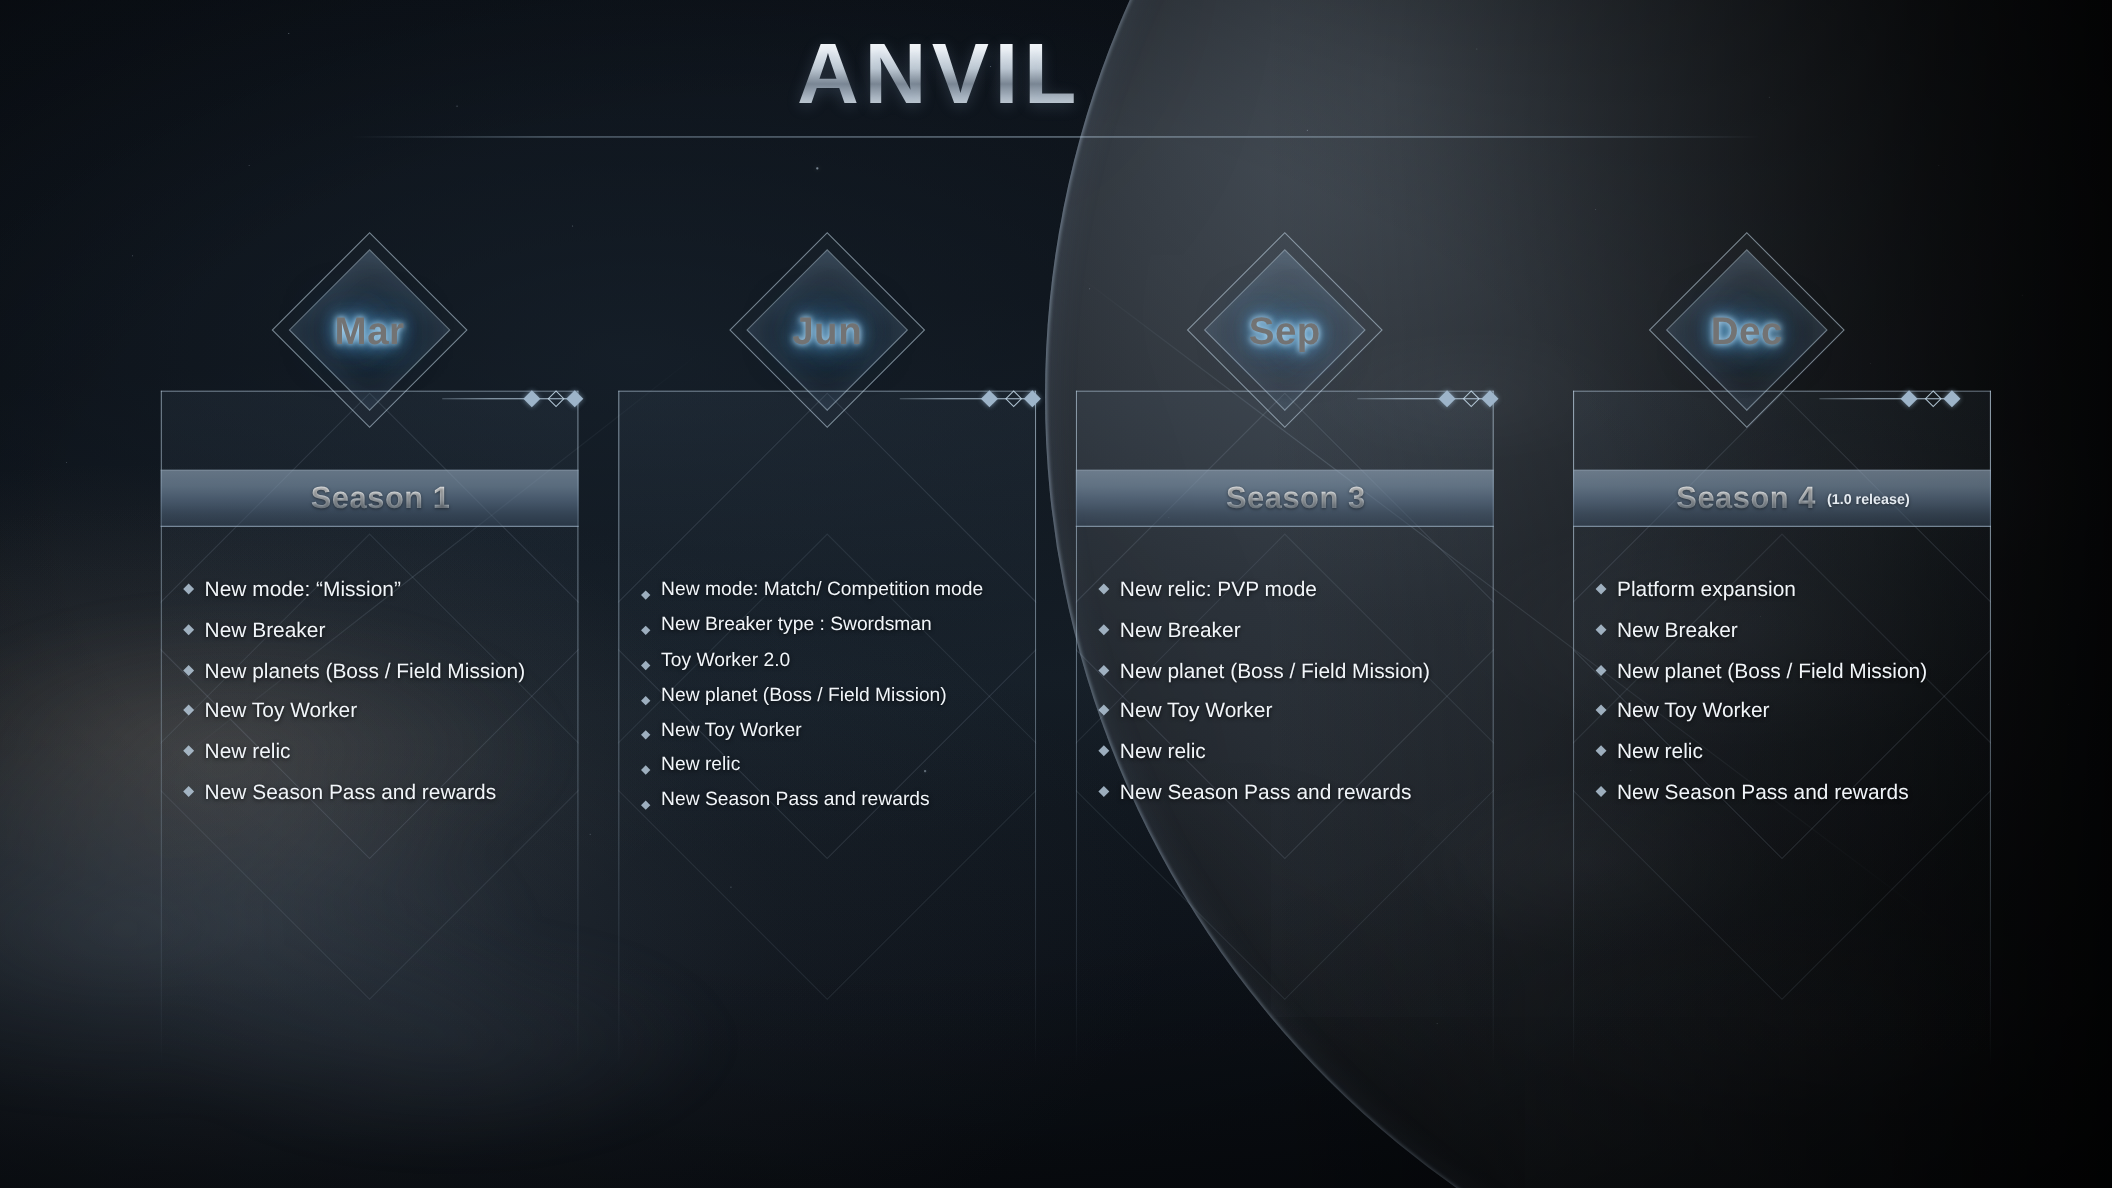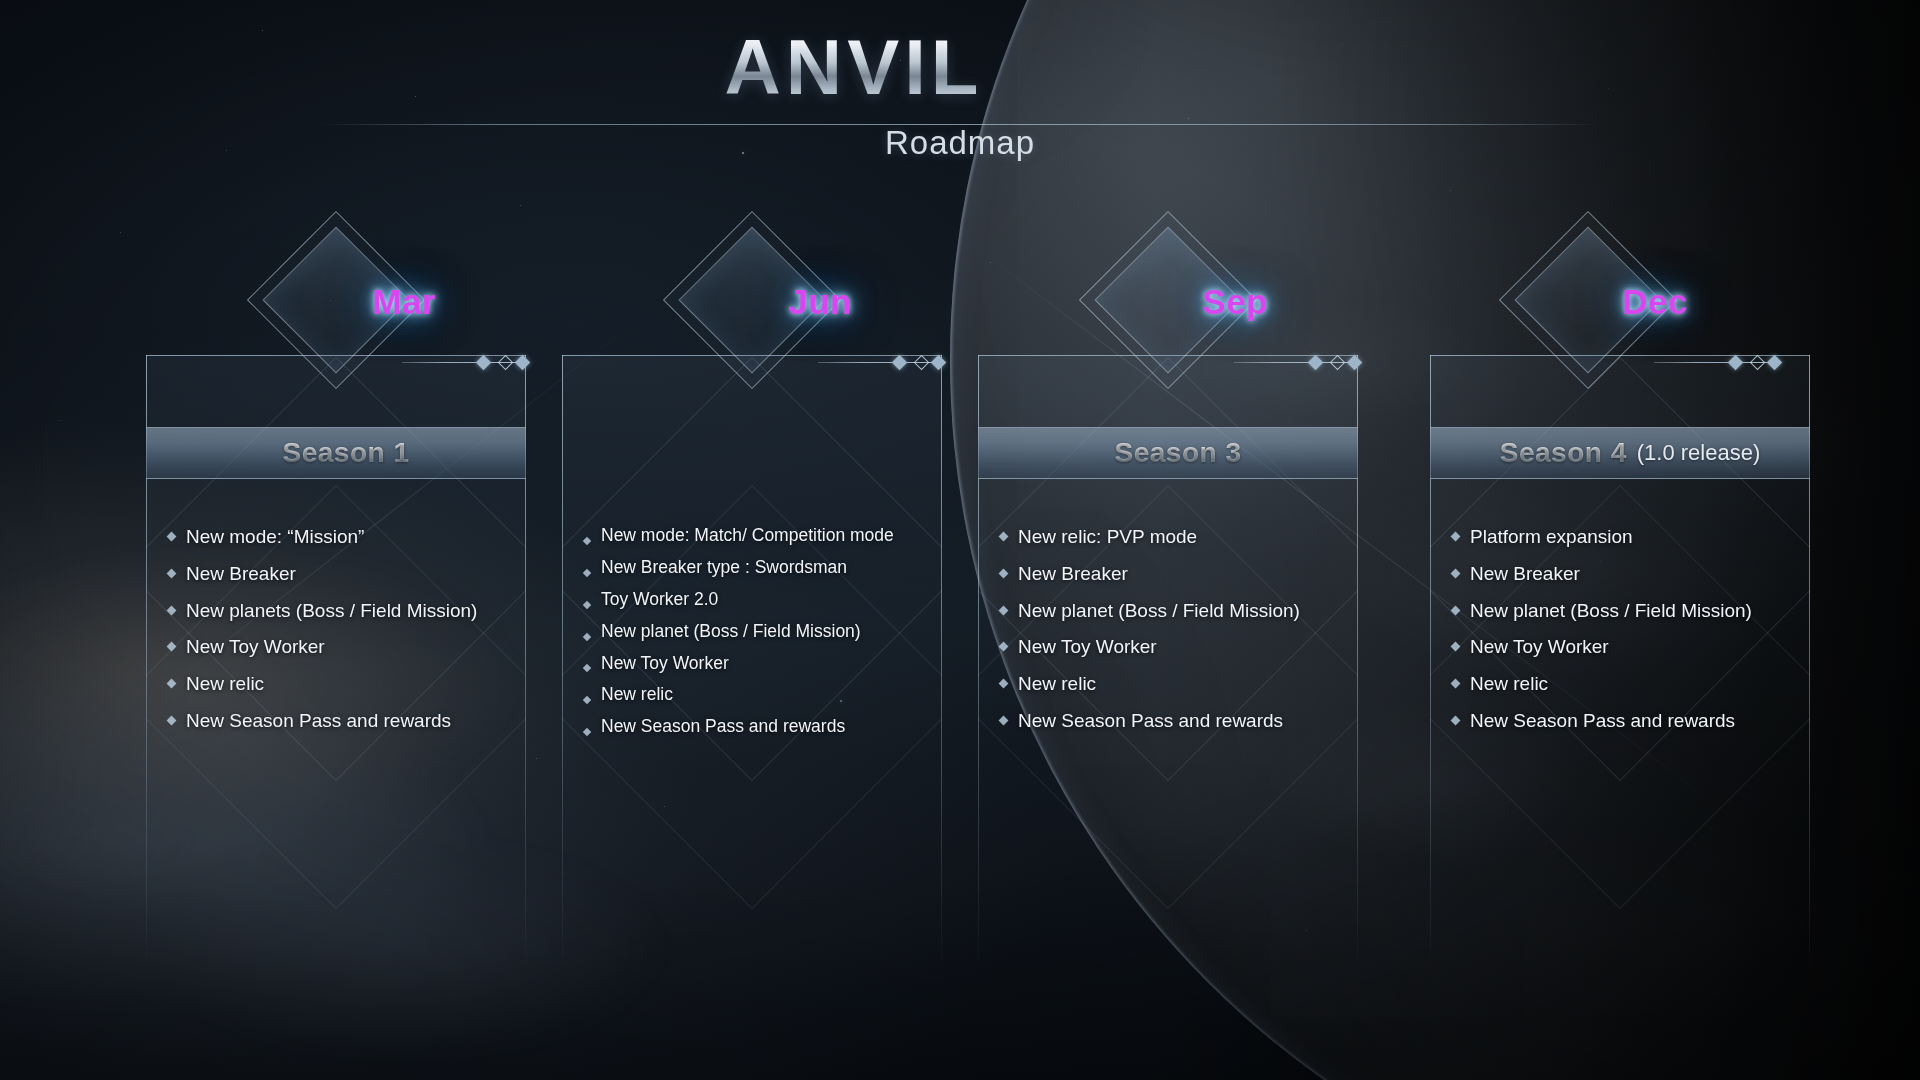--- a/index.html
+++ b/index.html
@@ -158,21 +158,21 @@
     text-align:center;
     padding-left:20px;
   }
   .season-name {
     font-size:28px; font-weight:700; letter-spacing:.5px;
     background:linear-gradient(180deg,#ffffff 0%,#f5f8fa 30%,#d4dce3 55%,#9aa6b1 76%,#e2e8ee 100%);
     -webkit-background-clip:text; background-clip:text; color:transparent;
     text-shadow:0 1px 3px rgba(0,0,0,.45);
   }
   .season-note {
-    font-size:22px; font-weight:400; color:#e4eaf0; margin-left:10px;
+    font-size:13px; font-weight:700; color:#e4eaf0; margin-left:10px;
     text-shadow:0 1px 3px rgba(0,0,0,.5);
   }
 
   
   .items { position:absolute; left:22px; top:170px; right:10px; }
   .item { display:flex; align-items:baseline; margin-bottom:13px; }
   .bullet {
     width:7px; height:7px; flex:0 0 7px;
     background:rgba(190,210,228,.80);
     transform:rotate(45deg);
@@ -200,23 +200,23 @@
   }
   .dia-inner {
     width:104px; height:104px;
     border:1px solid rgba(206,226,240,.42);
     background:linear-gradient(135deg, rgba(142,172,200,.22) 0%, rgba(96,124,152,.13) 48%, rgba(52,72,94,.06) 100%);
     box-shadow:0 0 26px rgba(130,170,210,.14) inset;
   }
   .month-label {
     position:absolute; left:0; top:50%; width:200px;
     transform:translateY(-46%);
-    text-align:right;
+    text-align:center;
     font-size:35px; font-weight:700; letter-spacing:.5px;
-    color:#d946ef;
+    color:#737373;
     text-shadow:
       0 0 6px #bfe6ff,
       0 0 14px #6fc2f5,
       0 0 28px rgba(70,160,230,.85),
       0 0 48px rgba(50,130,210,.55);
   }
 
   
   .connector { position:absolute; top:354px; height:18px; z-index:5; }
   .conn-line {
@@ -267,21 +267,20 @@
       <div class="star" style="left: 1062px; top: 470px; width: 1px; height: 1px; opacity: 0.22; box-shadow: rgba(200, 220, 240, 0.176) 0px 0px 2.5px;"></div>
       <div class="star" style="left: 226px; top: 150px; width: 1.1px; height: 1.1px; opacity: 0.3; box-shadow: rgba(200, 220, 240, 0.24) 0px 0px 2.75px;"></div>
       <div class="star" style="left: 1482px; top: 700px; width: 1.1px; height: 1.1px; opacity: 0.22; box-shadow: rgba(200, 220, 240, 0.176) 0px 0px 2.75px;"></div>
     </div>
   <div class="bg-vignette"></div>
 </div>
 
 <div id="header">
   <div class="hdr-rule"></div>
   <div class="title">ANVIL</div>
-  <div class="subtitle">Roadmap</div>
 </div>
 
 <div id="roadmap">
     <div class="card" style="left: 146px;">
       <div class="card-frame">
         <div class="card-watermark"></div>
         <div class="card-watermark2"></div>
         <div class="edge-l"></div>
         <div class="edge-r"></div>
       </div>

